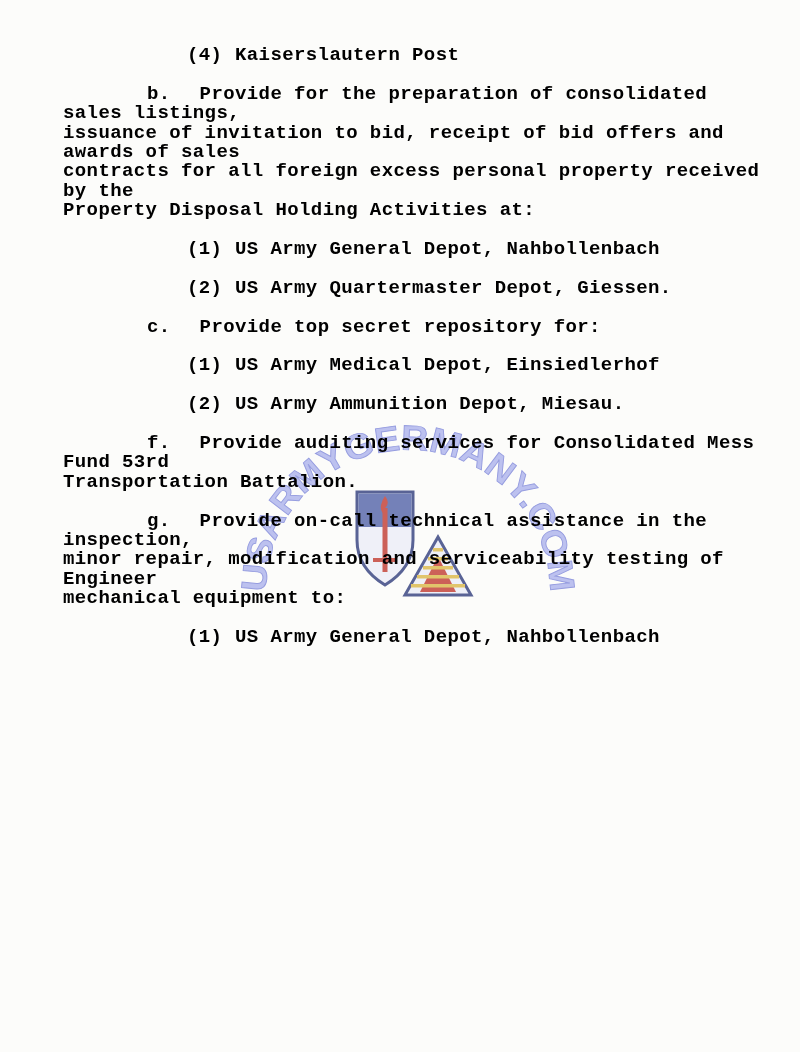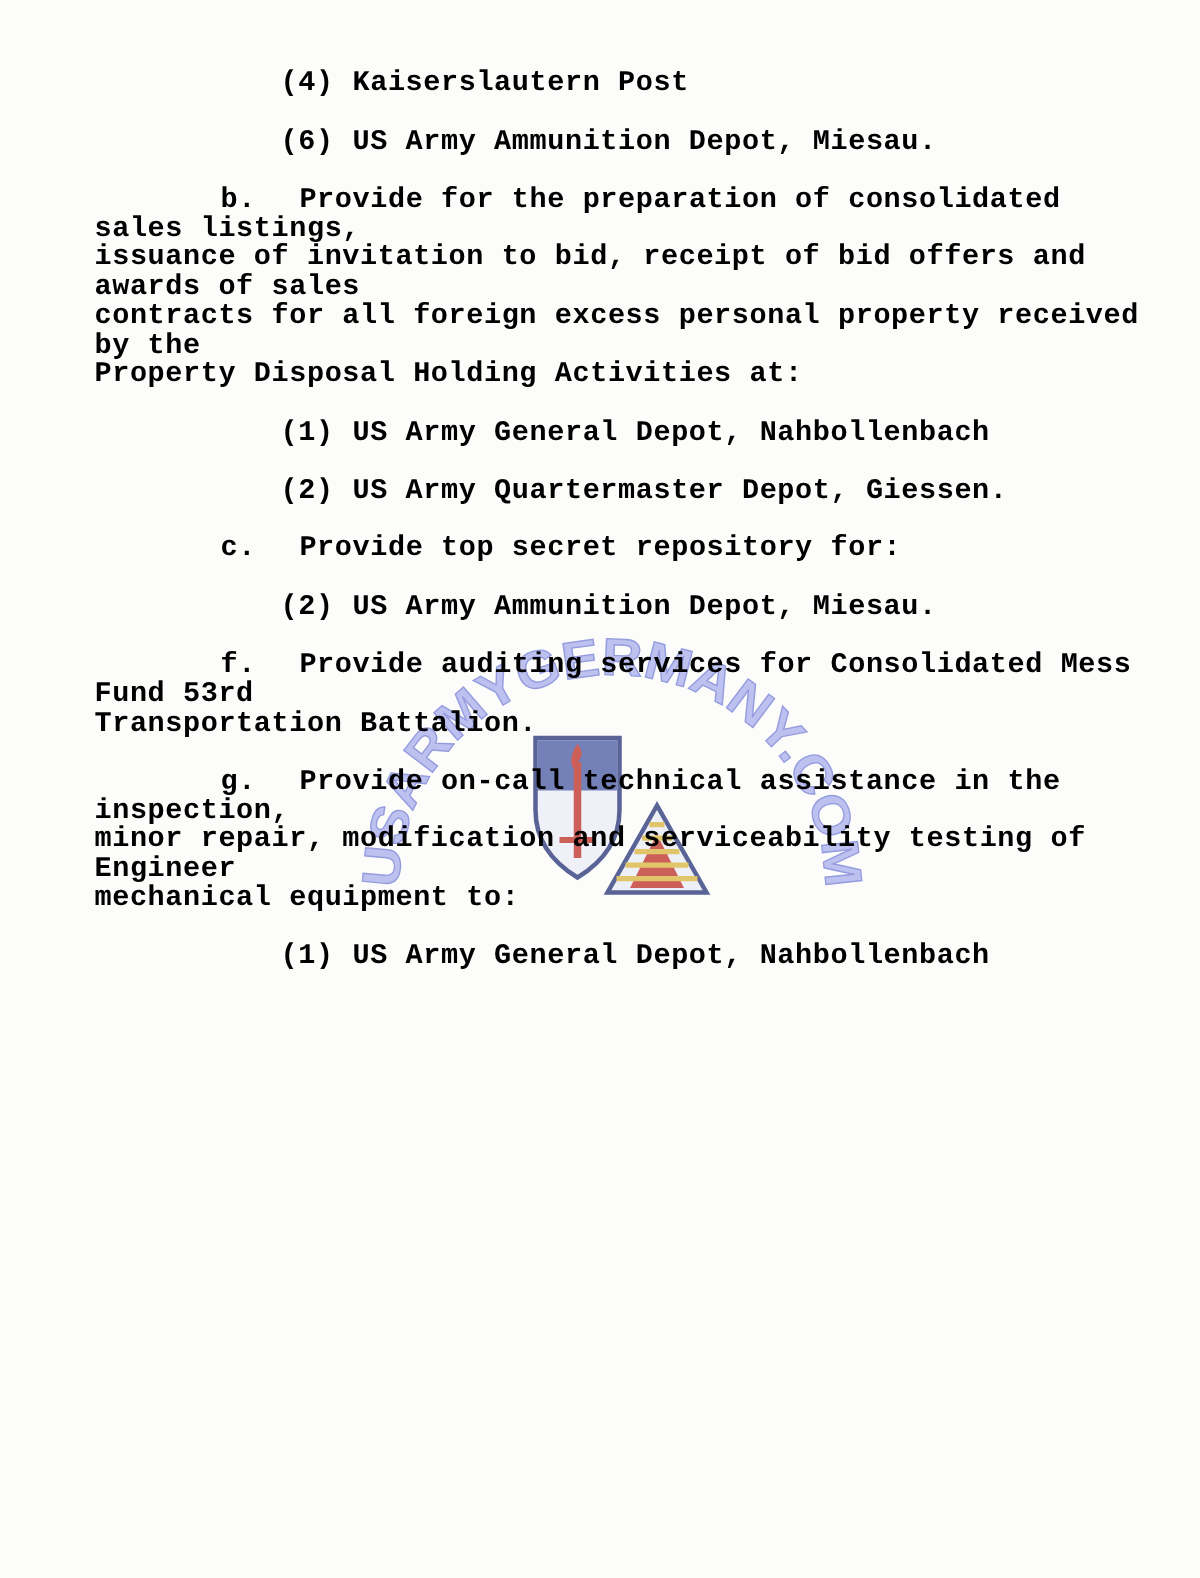--- a/index.html
+++ b/index.html
@@ -69,34 +69,34 @@
         <textPath href="#wm-arc" startOffset="0" textLength="446" lengthAdjust="spacingAndGlyphs">USARMYGERMANY.COM</textPath>
       </text>
     </svg>
   </div>
 
   <div class="content">
 
     <div class="block item"><span class="num">(4)</span><span>Kaiserslautern Post</span></div>
 
 
-    <div class="block item"><span class="num">(6)</span><span>US Army Ammunition Depot, Miesau.</span></div>
 
 
     <p class="para"><span class="plabel">b.</span><span>Provide for the preparation of consolidated sales listings,
 issuance of invitation to bid, receipt of bid offers and awards of sales
 contracts for all foreign excess personal property received by the
 Property Disposal Holding Activities at:</span></p>
 
     <div class="block item"><span class="num">(1)</span><span>US Army General Depot, Nahbollenbach</span></div>
 
     <div class="block item"><span class="num">(2)</span><span>US Army Quartermaster Depot, Giessen.</span></div>
 
     <p class="para"><span class="plabel">c.</span><span>Provide top secret repository for:</span></p>
 
+    <div class="block item"><span class="num">(1)</span><span>US Army Medical Depot, Einsiedlerhof</span></div>
 
     <div class="block item"><span class="num">(2)</span><span>US Army Ammunition Depot, Miesau.</span></div>
 
 
 
     <p class="para"><span class="plabel">f.</span><span>Provide auditing services for Consolidated Mess Fund 53rd
 Transportation Battalion.</span></p>
 
     <p class="para"><span class="plabel">g.</span><span>Provide on-call technical assistance in the inspection,
 minor repair, modification and serviceability testing of Engineer

